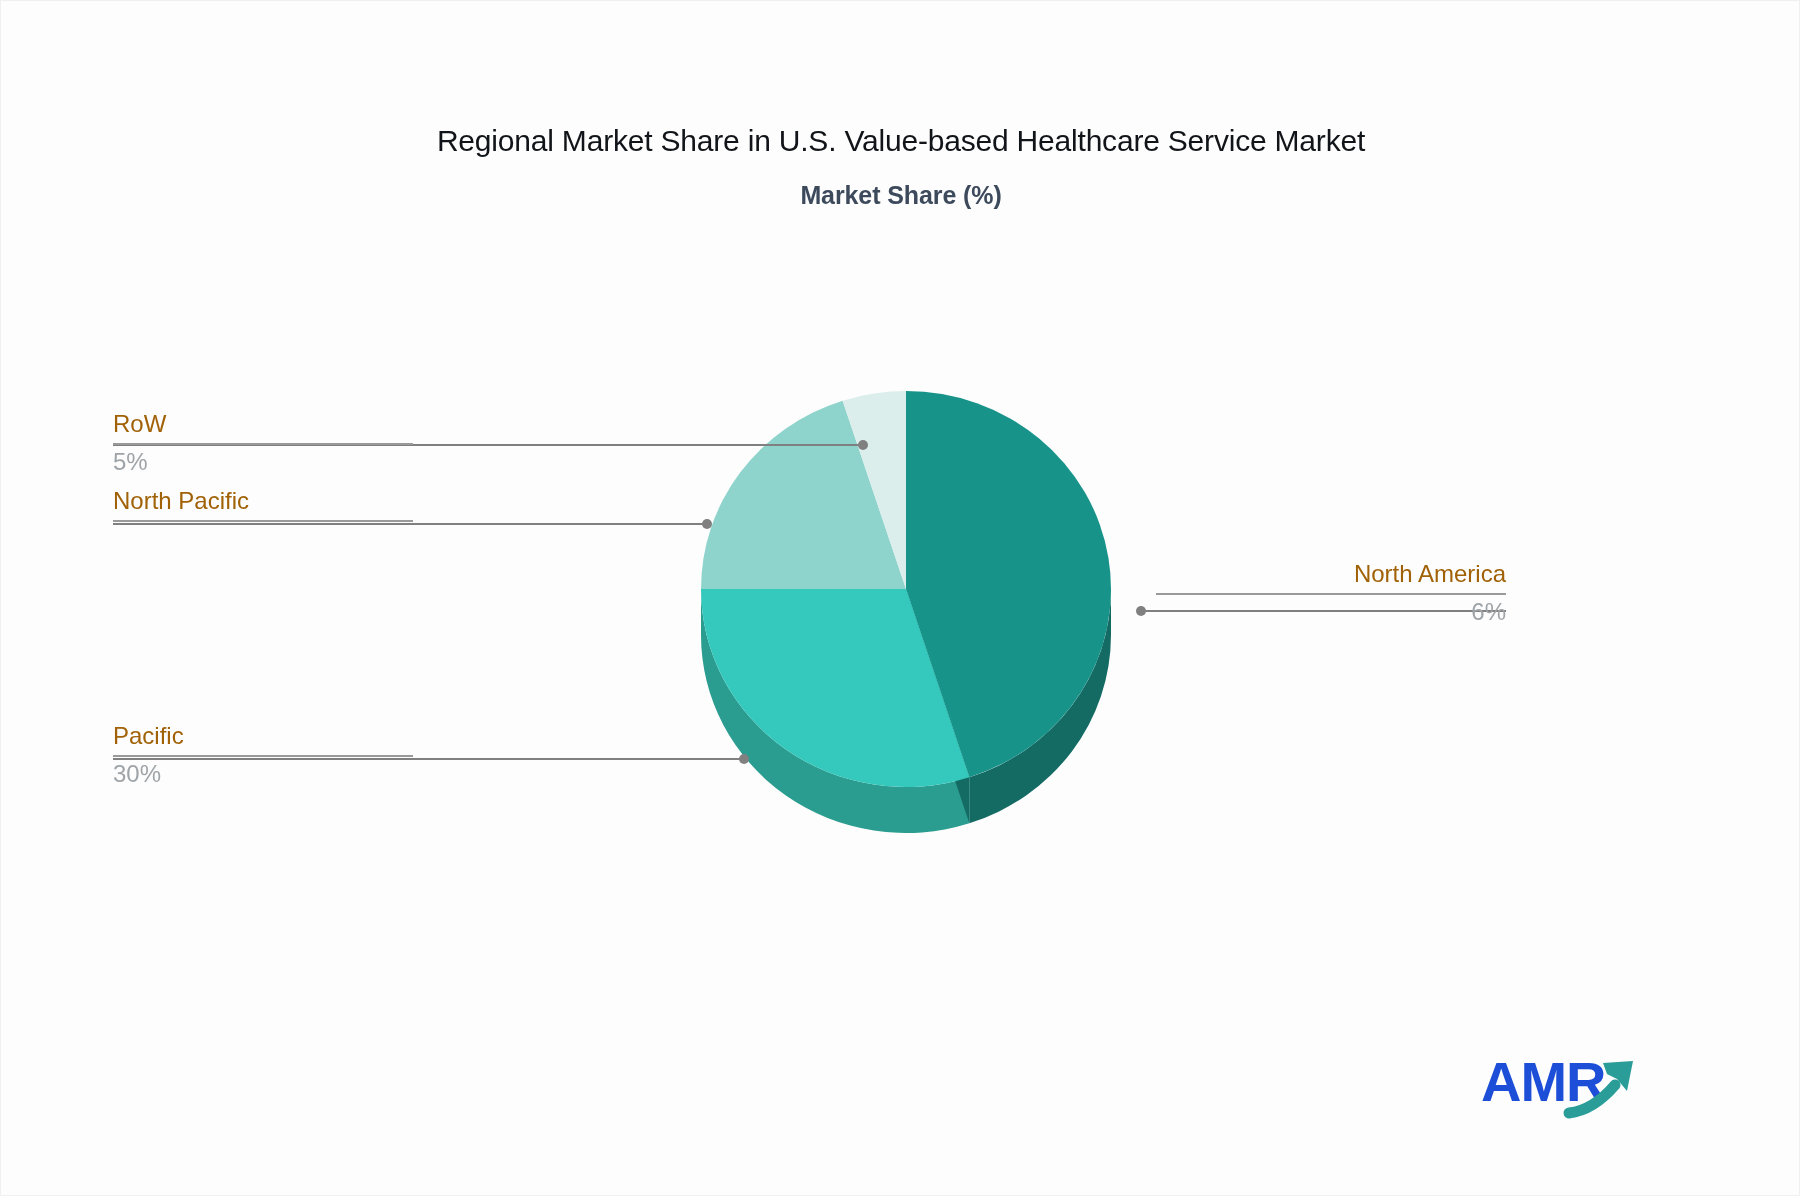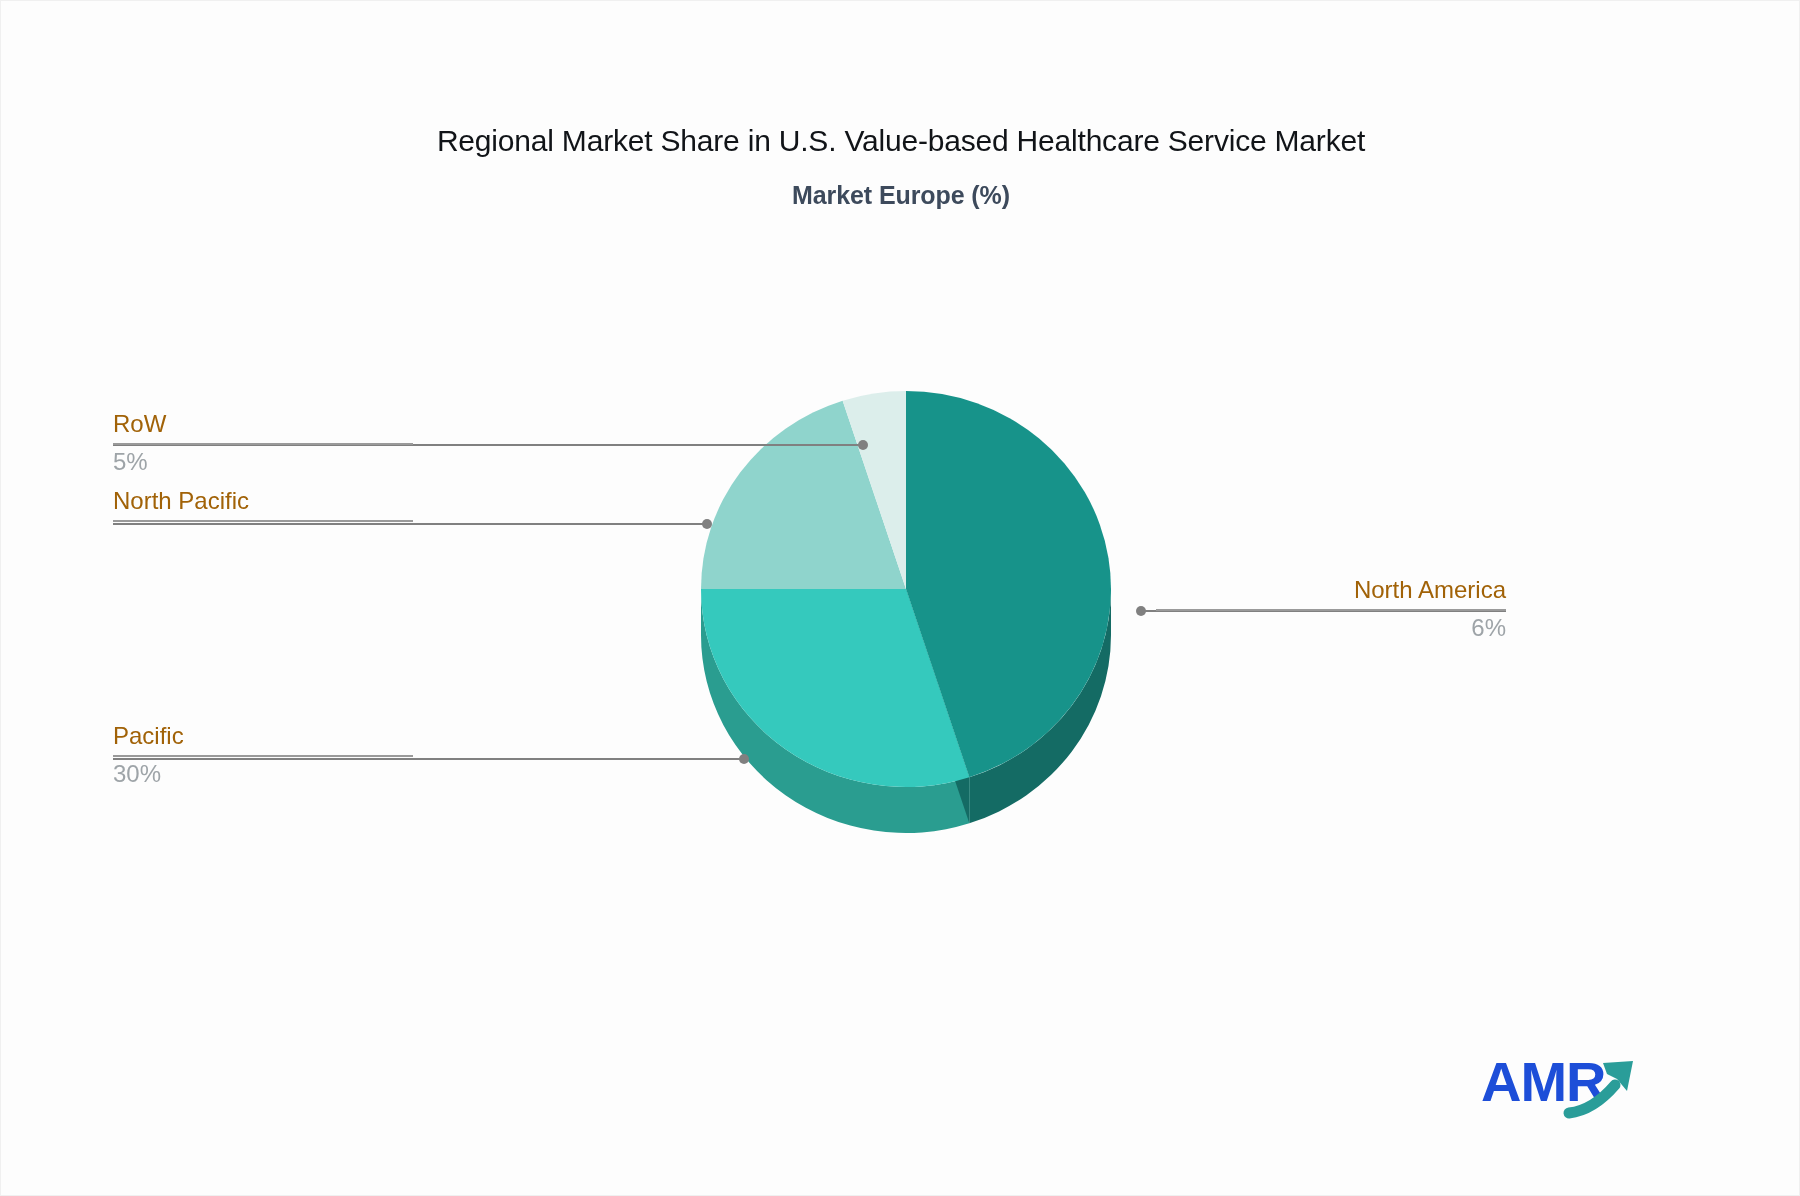--- a/index.html
+++ b/index.html
@@ -64,21 +64,21 @@
     height: 2px;
     background: #9a9a9a;
     margin: 4px 0 2px 0;
   }
   .callout .cl-value {
     font-size: 24px;
     color: #9ea4a8;
     line-height: 30px;
   }
   .callout.left { left: 112px; text-align: left; }
-  .callout.right { left: 1155px; width: 350px; text-align: right; margin-top: 16px; }
+  .callout.right { left: 1155px; width: 350px; text-align: right; }
 
   #callout-row        { top: 408px; }
   #callout-asiapacific{ top: 485px; }
   #callout-europe     { top: 720px; }
   #callout-northamerica { top: 558px; }
 
   
   #amr-logo {
     position: absolute;
     left: 1480px;
@@ -96,21 +96,21 @@
     font-family: "Liberation Sans", sans-serif;
   }
 </style>
 </head>
 <body>
 
 <div id="canvas">
 
   <div id="title-block">
     <div id="chart-title">Regional Market Share in U.S. Value-based Healthcare Service Market</div>
-    <div id="chart-subtitle">Market Europe (%)</div>
+    <div id="chart-subtitle">Market Share (%)</div>
   </div>
 
   <svg id="plot" viewBox="0 0 1800 1196" xmlns="http://www.w3.org/2000/svg">
     <g id="pie-sides">
         <path d="M 1110 588 A 205 198 0 0 1 968.3484838468643 776.3091902264404 L 968.3484838468643 822.3091902264404 A 205 198 0 0 0 1110 634 Z" fill="#146b64"></path>
         <path d="M 968.3484838468643 776.3091902264404 A 205 198 0 0 1 700 588 L 700 634 A 205 198 0 0 0 968.3484838468643 822.3091902264404 Z" fill="#2a9d90"></path>
         <path d="M 905 588 L 968.3484838468643 776.3091902264404 L 968.3484838468643 822.3091902264404 L 905 634 Z" fill="#146b64"></path>
       </g>
     <g id="pie-tops">
         <path d="M 905 588 L 905 390 A 205 198 0 0 1 968.3484838468643 776.3091902264404 Z" fill="#17938a"></path>

